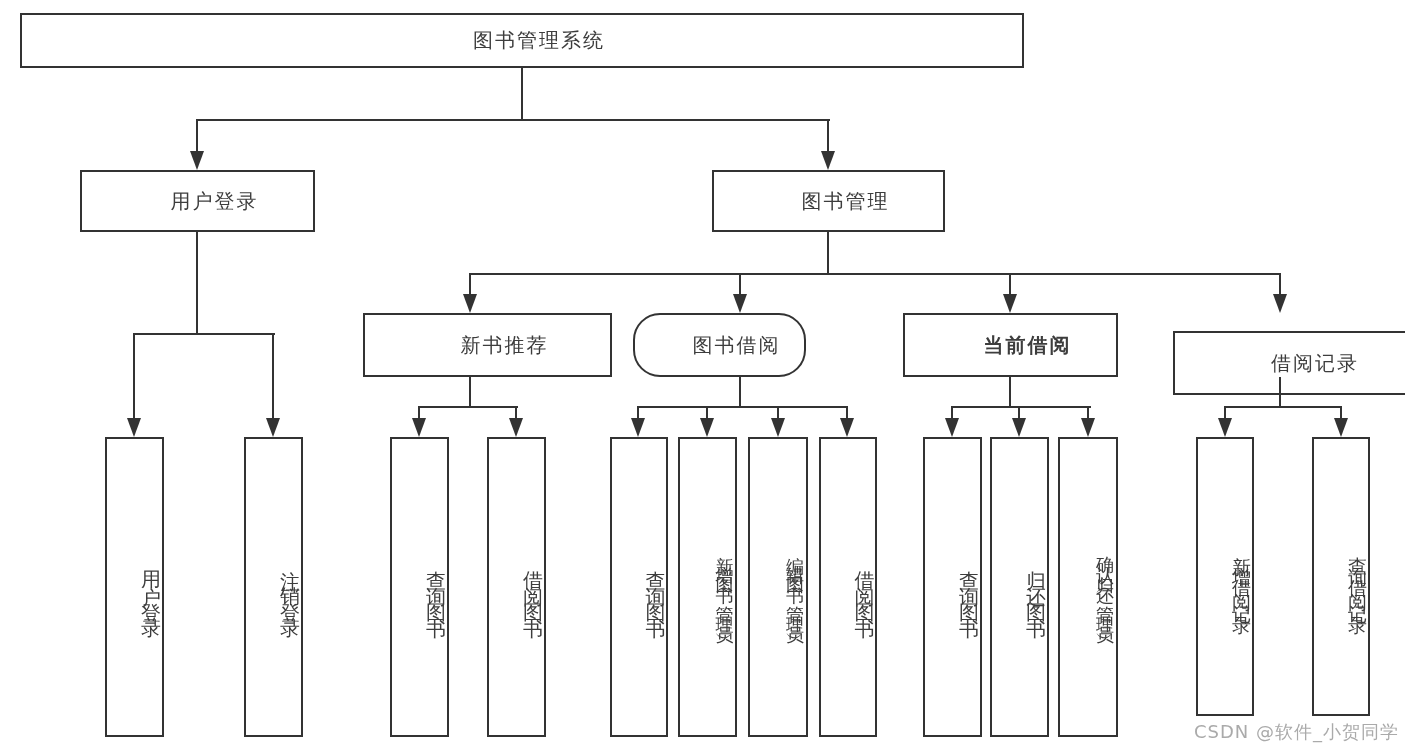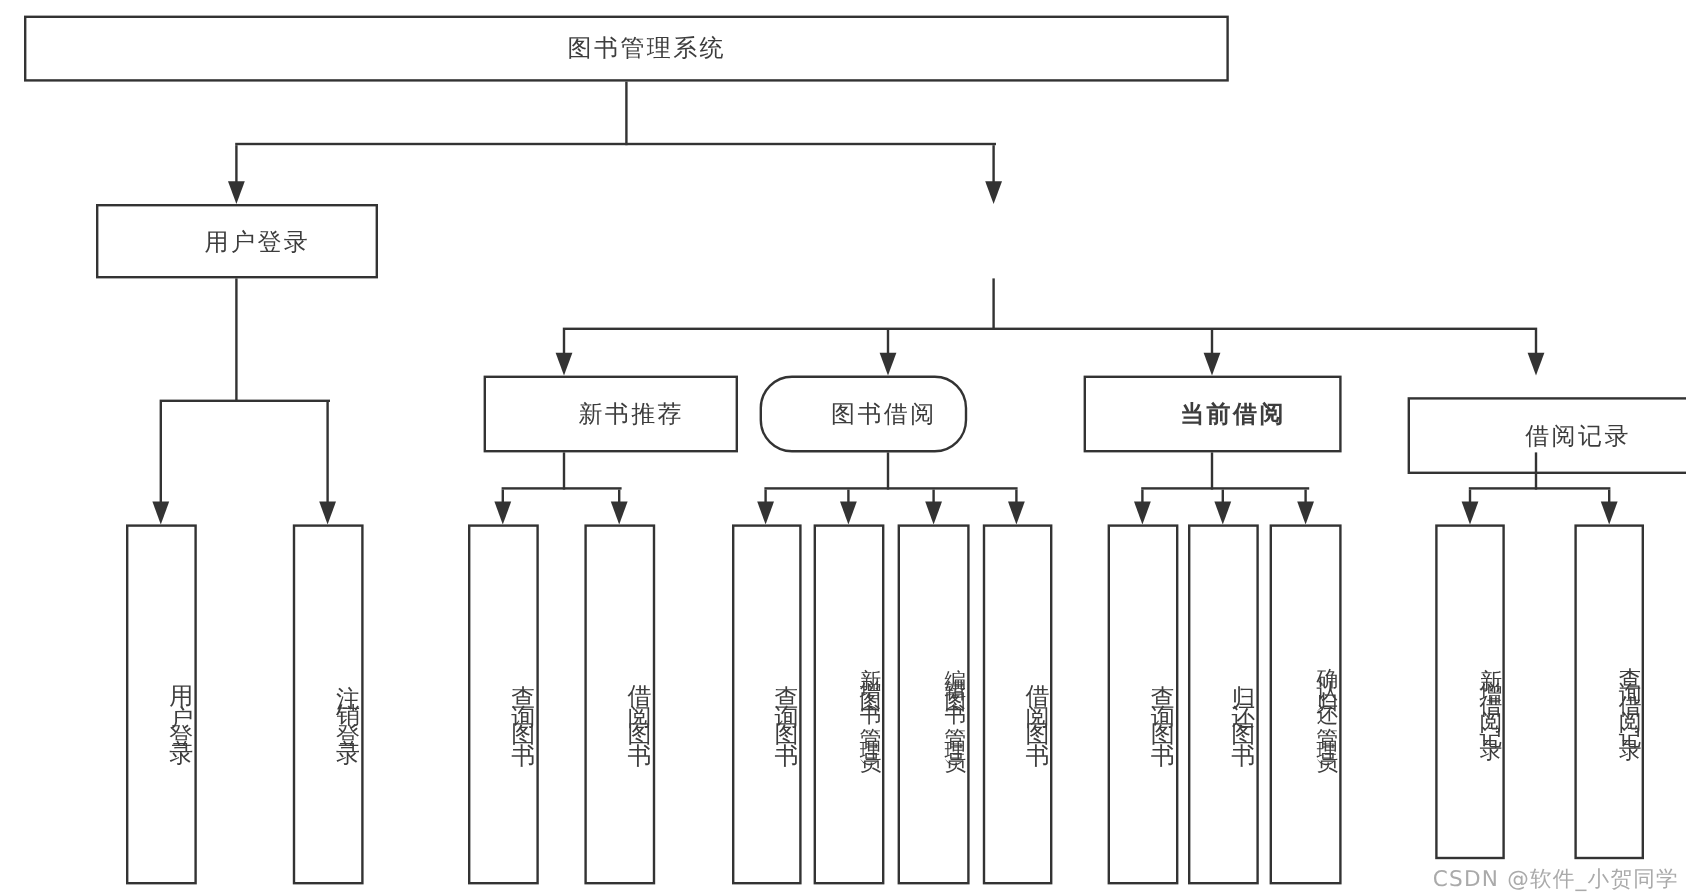--- a/index.html
+++ b/index.html
@@ -52,40 +52,43 @@
   <div class="vline" style="left:521px;top:68px;height:53px;"></div>
   <div class="hline" style="left:196px;top:119px;width:634px;"></div>
   <div class="vline" style="left:196px;top:121px;height:33px;"></div>
   <div class="arrow" style="left:190px;top:151px;"></div>
   <div class="vline" style="left:827px;top:121px;height:33px;"></div>
   <div class="arrow" style="left:821px;top:151px;"></div>
 
   <div class="box" style="left:80px;top:170px;width:235px;height:62px;">
     <span class="hlabel">用户登录</span>
   </div>
+  <div class="box" style="left:712px;top:170px;width:233px;height:62px;">
+    <span class="hlabel">图书管理</span>
+  </div>
 
   <div class="vline" style="left:196px;top:232px;height:103px;"></div>
   <div class="hline" style="left:133px;top:333px;width:142px;"></div>
   <div class="vline" style="left:133px;top:335px;height:84px;"></div>
   <div class="arrow" style="left:127px;top:418px;"></div>
   <div class="vline" style="left:272px;top:335px;height:84px;"></div>
   <div class="arrow" style="left:266px;top:418px;"></div>
 
   <div class="vline" style="left:827px;top:232px;height:43px;"></div>
   <div class="hline" style="left:469px;top:273px;width:812px;"></div>
   <div class="vline" style="left:469px;top:275px;height:20px;"></div>
   <div class="arrow" style="left:463px;top:294px;"></div>
   <div class="vline" style="left:739px;top:275px;height:20px;"></div>
   <div class="arrow" style="left:733px;top:294px;"></div>
   <div class="vline" style="left:1009px;top:275px;height:20px;"></div>
   <div class="arrow" style="left:1003px;top:294px;"></div>
   <div class="vline" style="left:1279px;top:275px;height:20px;"></div>
   <div class="arrow" style="left:1273px;top:294px;"></div>
 
-  <div class="box" style="left:363px;top:313px;width:212px;height:64px;margin-left:40px;">
+  <div class="box" style="left:363px;top:313px;width:249px;height:64px;">
     <span class="hlabel">新书推荐</span>
   </div>
   <div class="box" style="left:633px;top:313px;width:173px;height:64px;border-radius:27px;">
     <span class="hlabel">图书借阅</span>
   </div>
   <div class="box" style="left:903px;top:313px;width:215px;height:64px;font-weight:bold;">
     <span class="hlabel">当前借阅</span>
   </div>
   <div class="box" style="left:1173px;top:331px;width:250px;height:64px;">
     <span class="hlabel">借阅记录</span>

